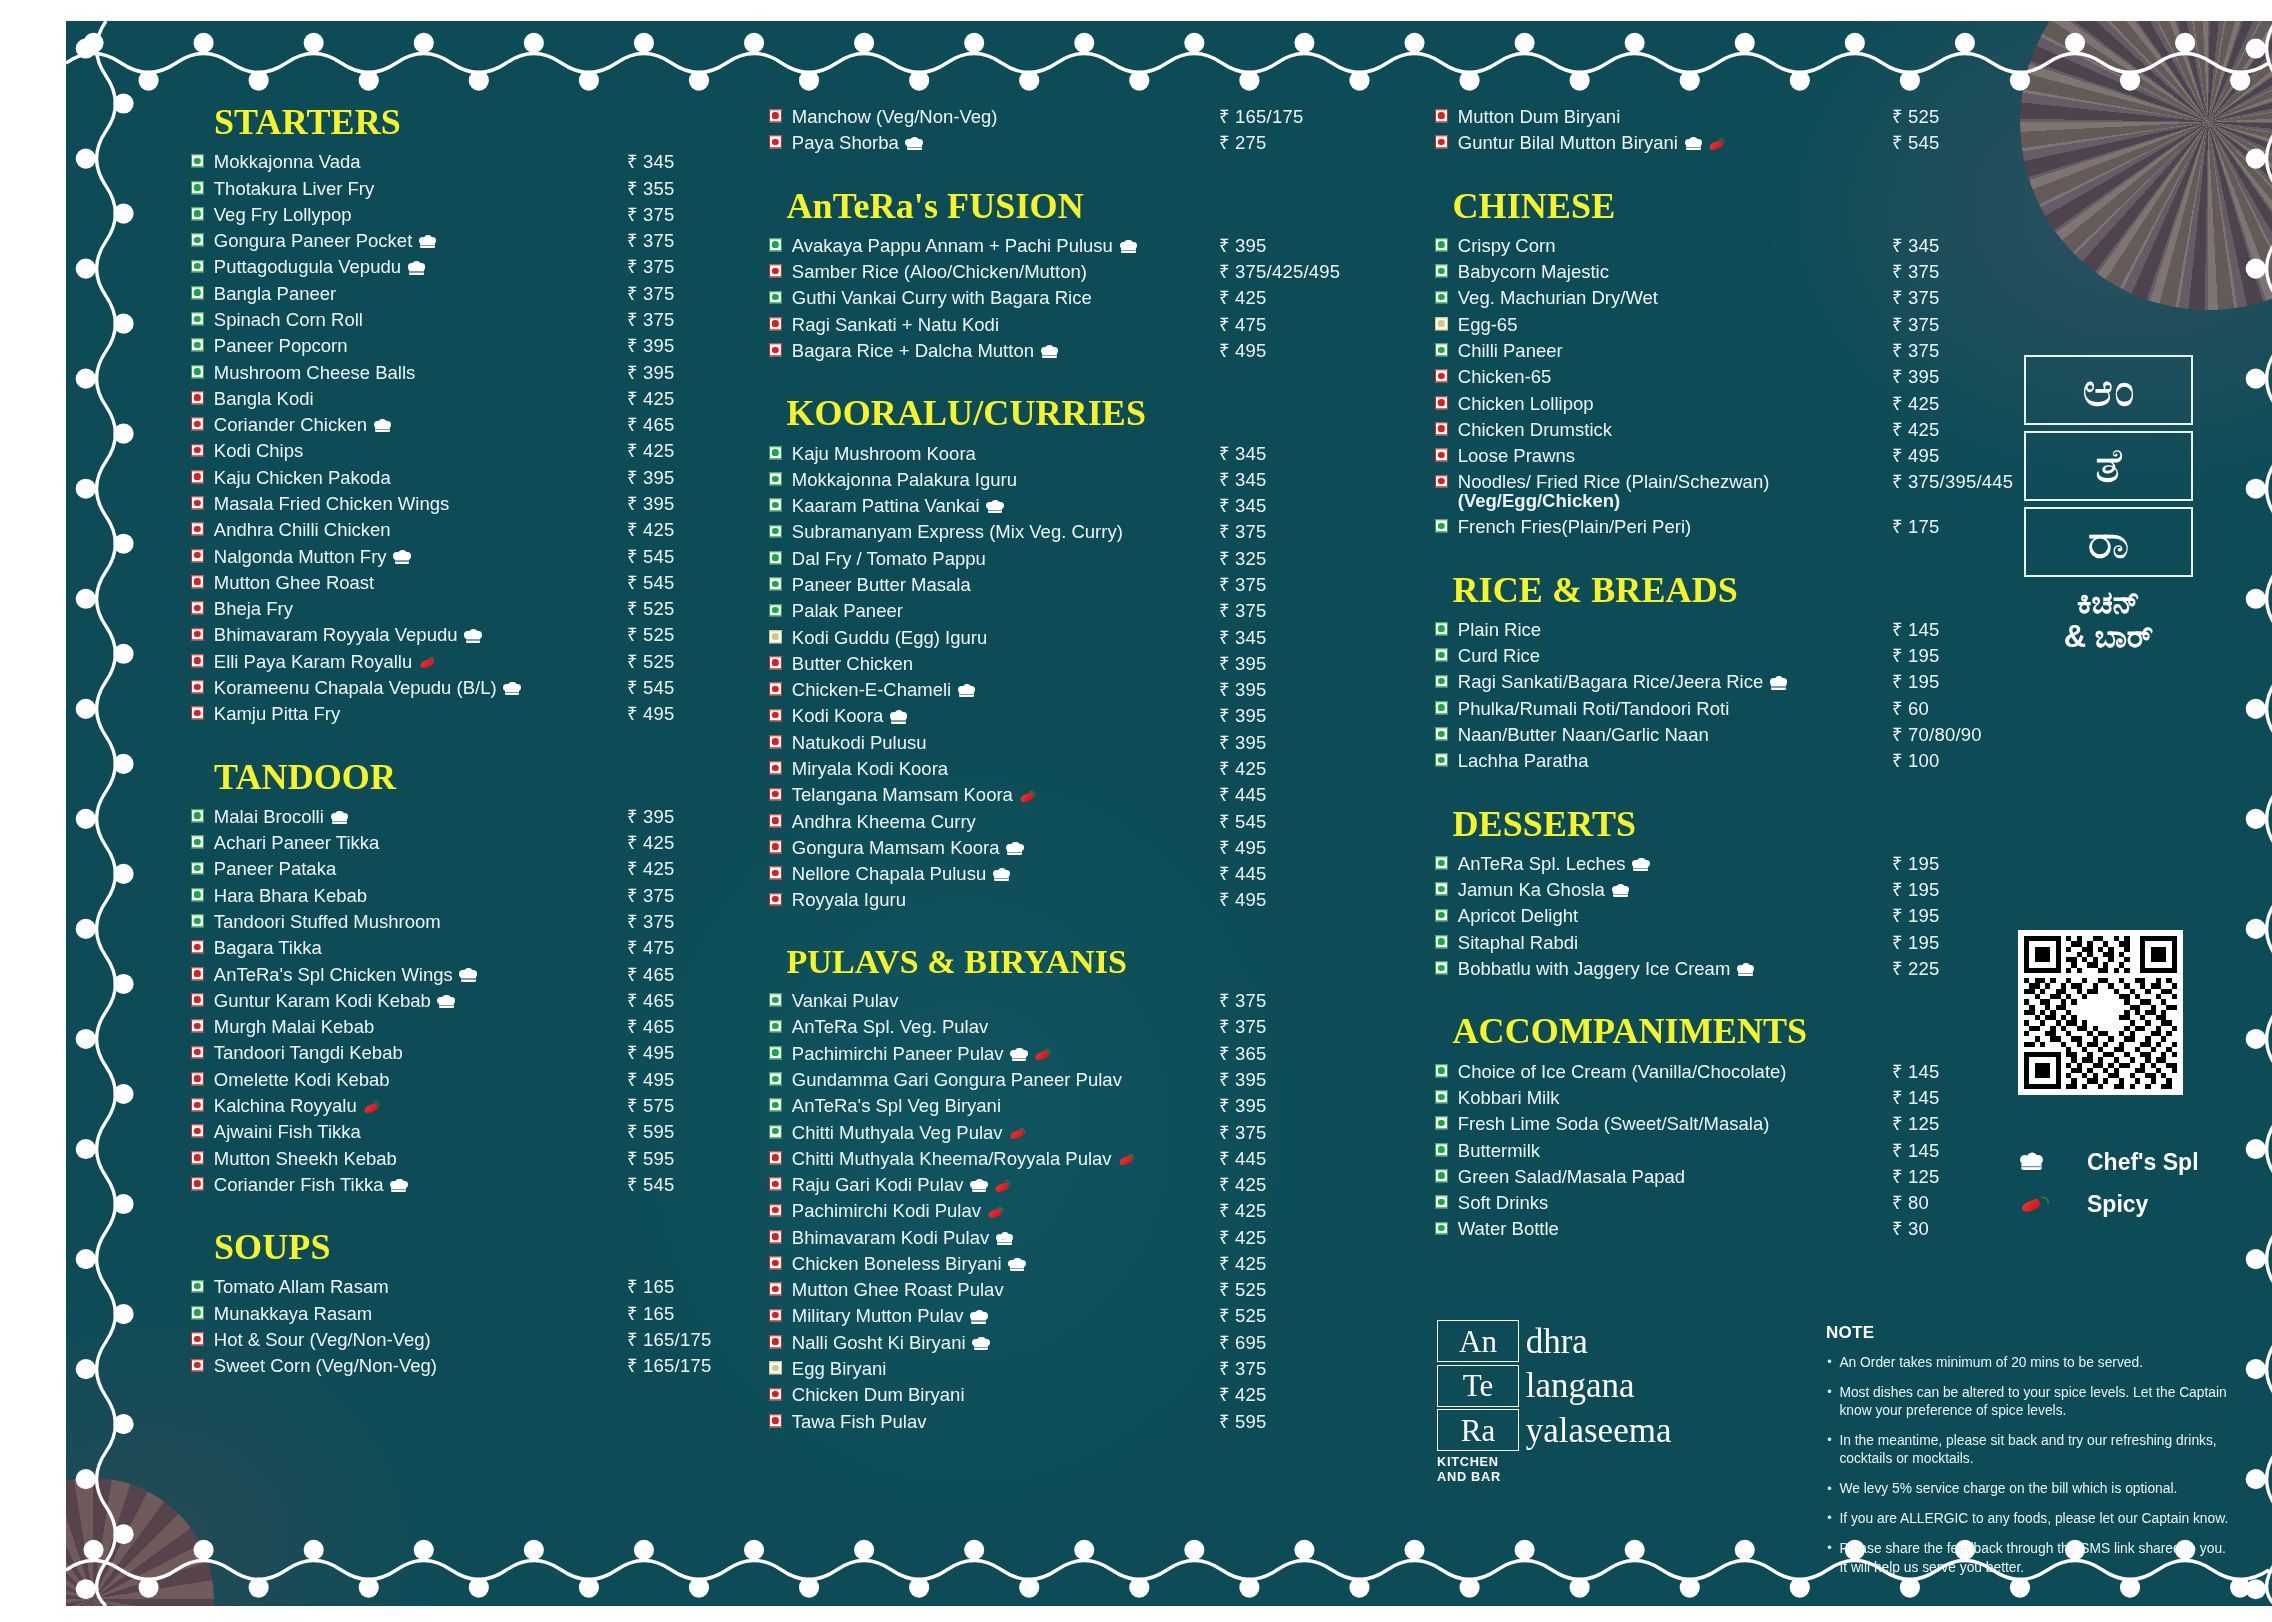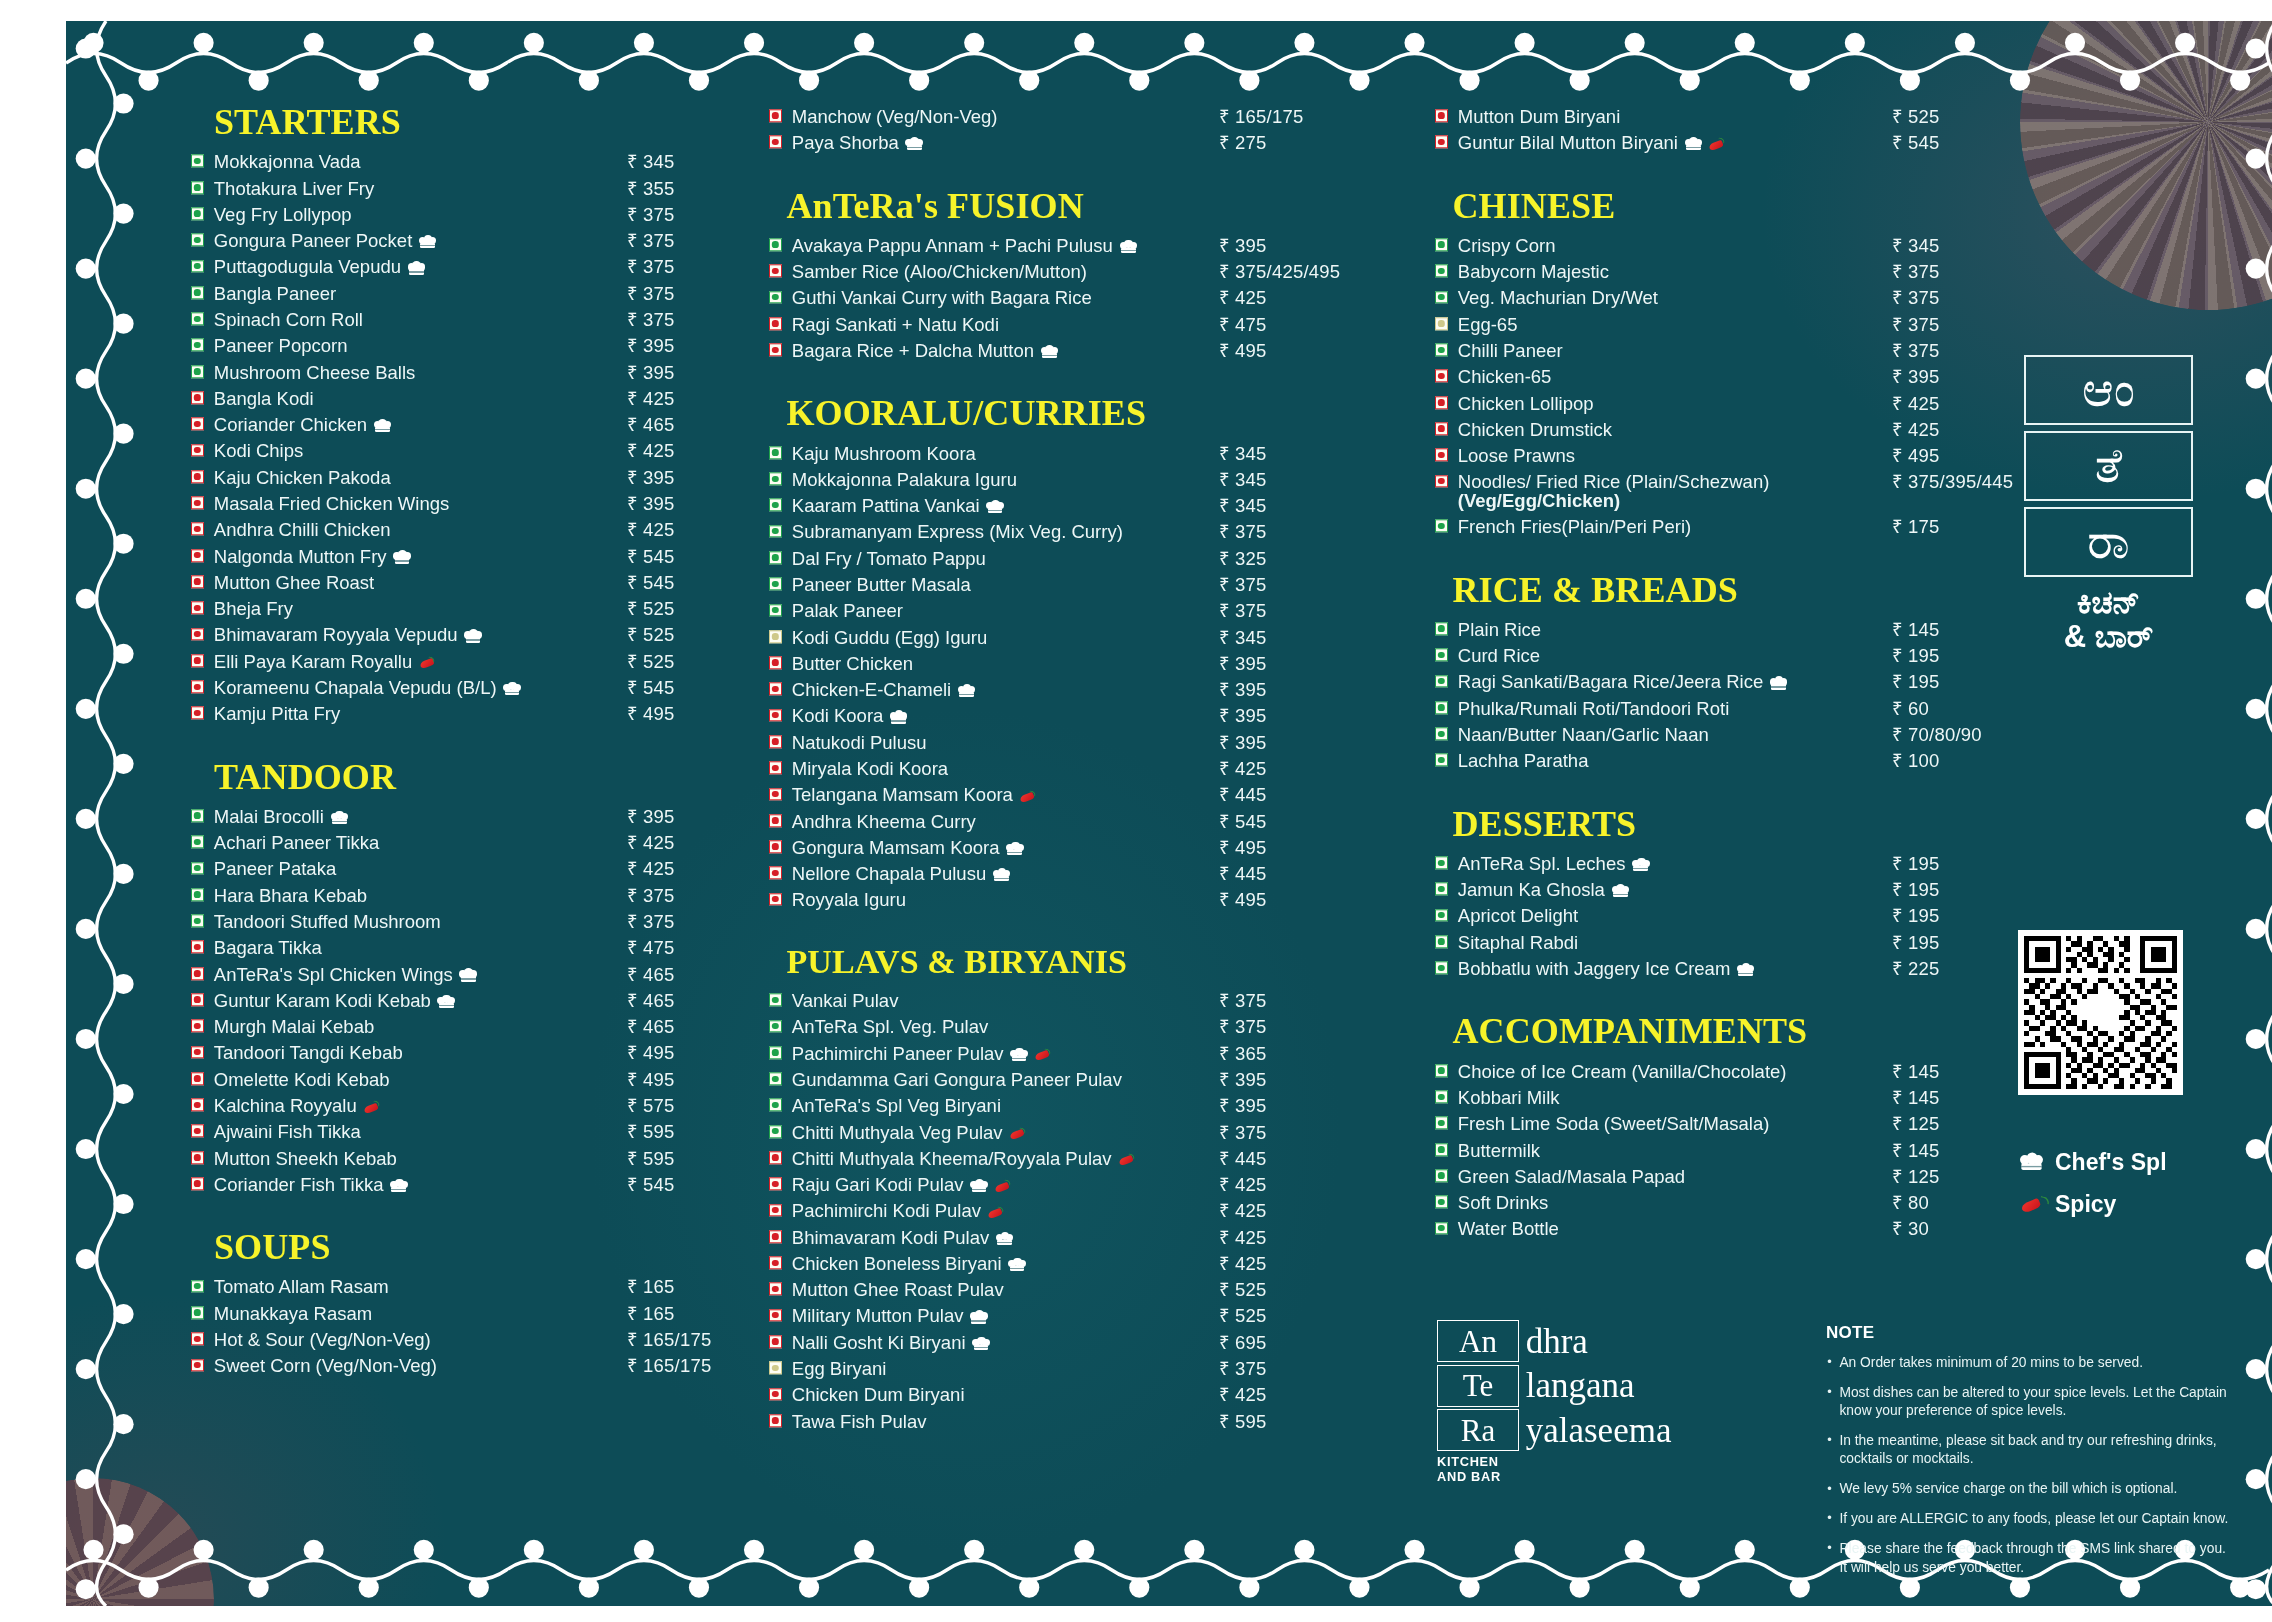--- a/index.html
+++ b/index.html
@@ -250,20 +250,21 @@
     right: 94px; top: 1128px;
     width: 201px;
   }
   #legend .lrow {
     display: flex;
     align-items: center;
     color: #ffffff;
     font-size: 23px;
     font-weight: 700;
     margin-bottom: 14.8px;
+    gap: 32px;
   }
   #legend .chef, #legend .chilli {
     margin-left: 0; margin-right: 12px;
     transform: scale(1.35);
     transform-origin: left center;
     width: 23px;
   }
 
   
   #logo {

